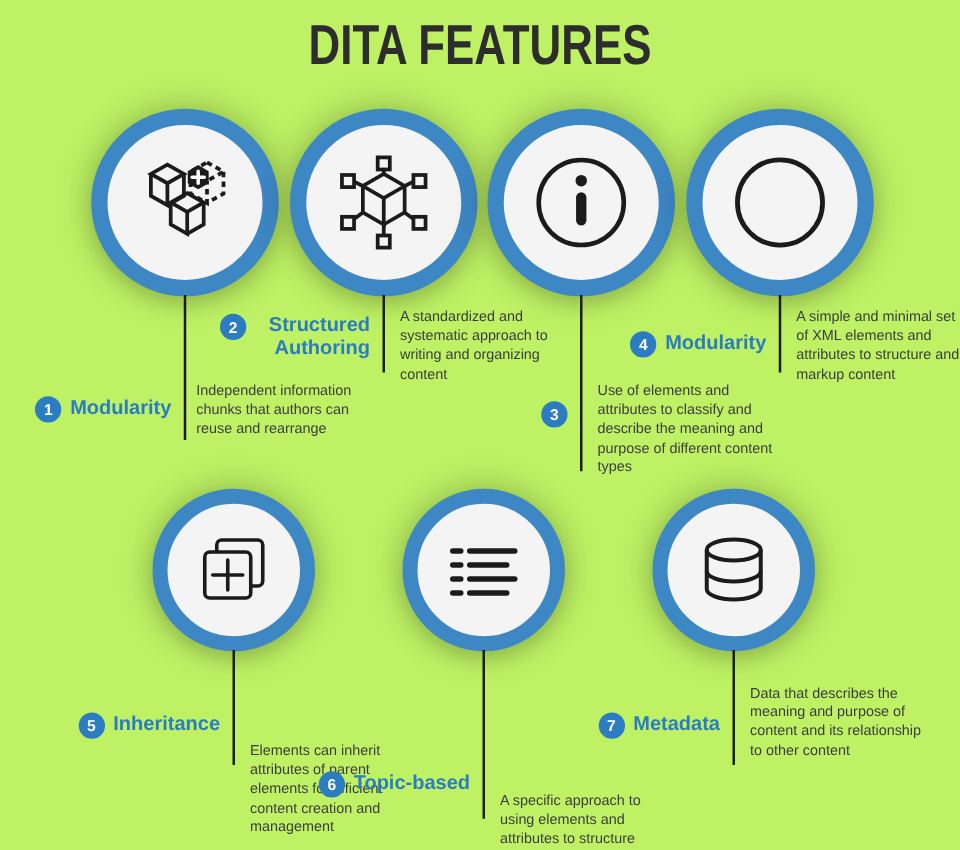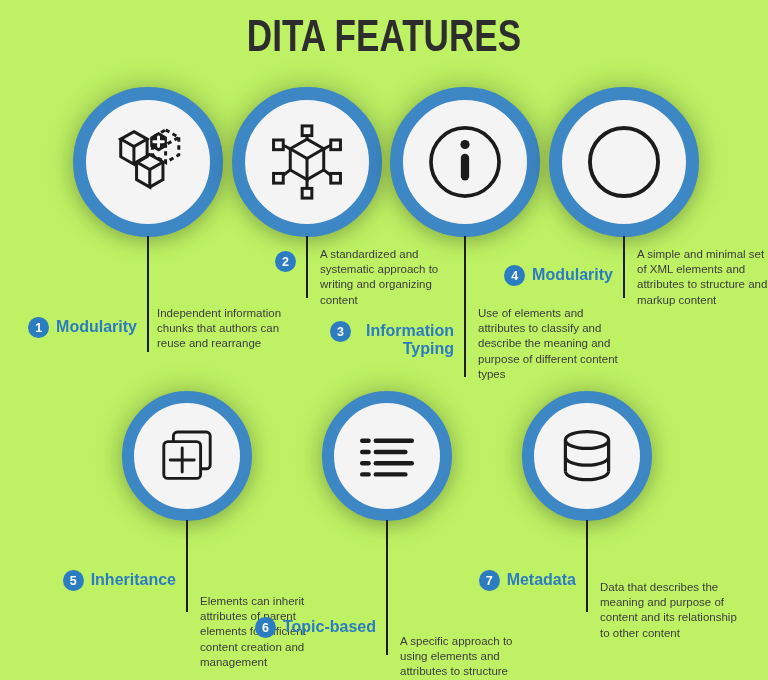--- a/index.html
+++ b/index.html
@@ -86,36 +86,36 @@
         <rect x="44.5" y="80" width="11" height="11"></rect>
         <rect x="12" y="25" width="11" height="11"></rect>
         <rect x="77" y="25" width="11" height="11"></rect>
         <rect x="12" y="63" width="11" height="11"></rect>
         <rect x="77" y="63" width="11" height="11"></rect>
       </svg>
     </div>
     <div class="connector" style="left:306px;top:236px;height:62px;"></div>
     <div class="label-row" style="right:472px;top:252px;">
       <span class="badge">2</span>
+      <span class="lbl" style="max-width:92px;">Structured Authoring</span>
     </div>
     <div class="desc" style="left:320px;top:247px;width:136px;">A standardized and systematic approach to writing and organizing content</div>
   </div>
 
   <div>
     <div class="circle" style="left:390px;top:87px;width:150px;height:150px;">
       <svg width="92" height="92" viewBox="0 0 100 100" fill="none">
         <circle cx="50" cy="50" r="37" stroke="#1b1b1b" stroke-width="4"></circle>
         <circle cx="50" cy="31" r="5" fill="#1b1b1b"></circle>
         <rect x="45.5" y="41" width="9" height="29" rx="4.5" fill="#1b1b1b"></rect>
       </svg>
     </div>
     <div class="connector" style="left:464px;top:236px;height:141px;"></div>
     <div class="label-row" style="right:314px;top:322px;">
       <span class="badge">3</span>
-      <span class="lbl" style="max-width:96px;">Information Typing</span>
     </div>
     <div class="desc" style="left:478px;top:306px;width:140px;">Use of elements and attributes to classify and describe the meaning and purpose of different content types</div>
   </div>
 
   <div>
     <div class="circle" style="left:549px;top:87px;width:150px;height:150px;">
       <svg width="92" height="92" viewBox="0 0 100 100" fill="none">
         <circle cx="50" cy="50" r="37" stroke="#1b1b1b" stroke-width="4.2"></circle>
       </svg>
     </div>
@@ -172,16 +172,16 @@
           <path d="M77 30 V69"></path>
         <path d="M23 51 A27 10.5 0 0 0 77 51"></path>
         <path d="M23 69 A27 10.5 0 0 0 77 69"></path>
       </svg>
     </div>
     <div class="connector" style="left:586px;top:520px;height:92px;"></div>
     <div class="label-row" style="right:192px;top:571px;">
       <span class="badge">7</span>
       <span class="lbl">Metadata</span>
     </div>
-    <div class="desc" style="left:600px;top:548px;width:138px;margin-top:32px;">Data that describes the meaning and purpose of content and its relationship to other content</div>
+    <div class="desc" style="left:600px;top:548px;width:138px;">Data that describes the meaning and purpose of content and its relationship to other content</div>
   </div>
 
 </div>
 
 </body></html>

